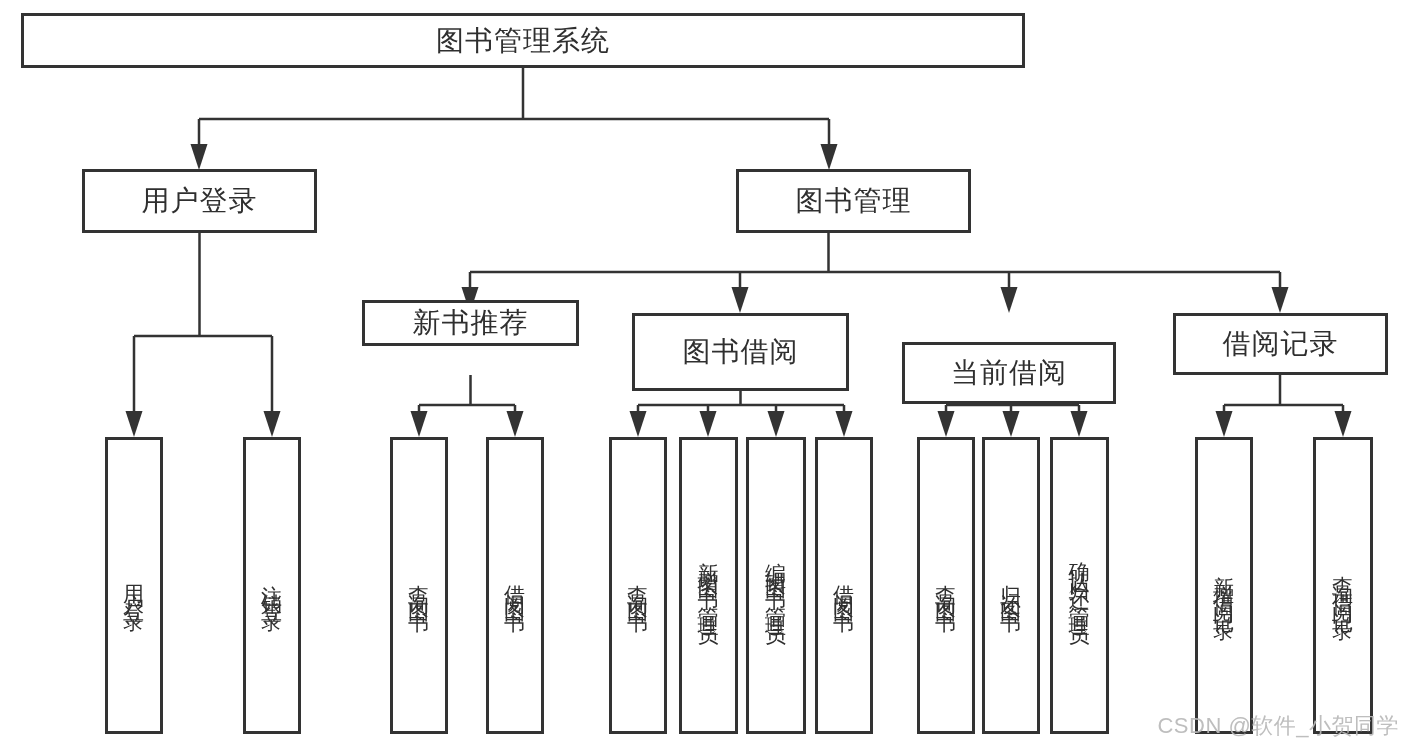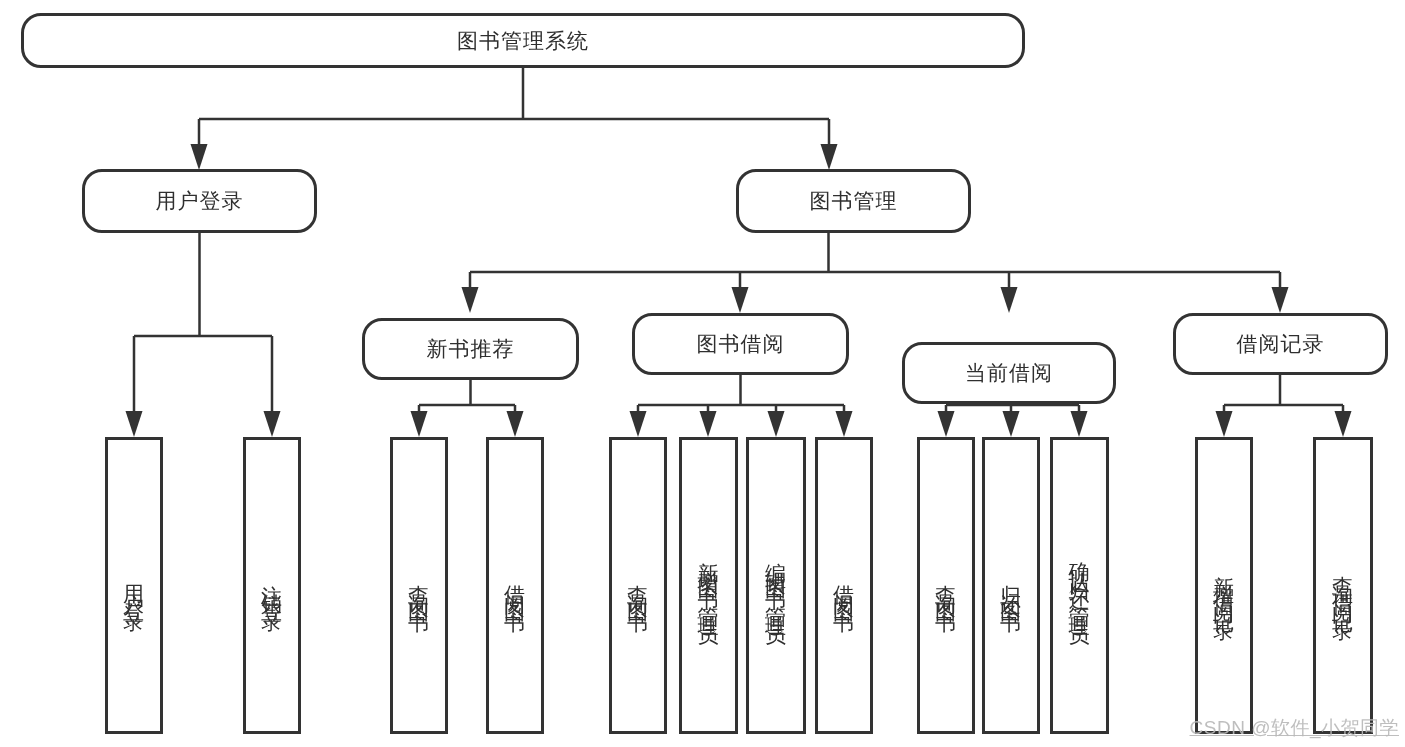--- a/index.html
+++ b/index.html
@@ -17,37 +17,36 @@
     position: absolute; left: 0; top: 0; z-index: 1;
   }
   .box {
     position: absolute;
     box-sizing: border-box;
     border: 3px solid #333333;
     background: #ffffff;
     display: flex; align-items: center; justify-content: center;
     z-index: 2;
   }
-  .hbox { font-size: 21px; letter-spacing: 1px; border-radius: 20px; }
+  .hbox { font-size: 28px; letter-spacing: 1px; }
   .vbox span {
     writing-mode: vertical-rl;
     text-orientation: mixed;
     font-size: 21px;
     line-height: 1;
     letter-spacing: 9px;
     white-space: nowrap;
   }
   .watermark {
     position: absolute;
     right: 6px; bottom: 6px;
-    font-size: 19px;
+    font-size: 22px;
     letter-spacing: 0.5px;
     color: rgba(185,185,185,0.92);
     z-index: 5;
-    text-decoration: underline;
   }
 </style>
 </head>
 <body>
 
 <div class="canvas">
 
   <svg class="connectors" width="1405" height="747" viewBox="0 0 1405 747">
     <g stroke="#333333" stroke-width="2.5" fill="none">
       <path d="M523 68 V119 M199 119 H829 M199 119 V146 M829 119 V146"></path>
@@ -85,24 +84,24 @@
     <span>图书管理系统</span>
   </div>
 
   <div class="box hbox" style="left:82px; top:169px; width:235px; height:64px;">
     <span>用户登录</span>
   </div>
   <div class="box hbox" style="left:711px; top:169px; width:235px; height:64px;margin-left:25px;">
     <span>图书管理</span>
   </div>
 
-  <div class="box hbox" style="left:362px; top:318px; width:217px; height:62px;">
+  <div class="box hbox" style="left:362px; top:300px; width:217px; height:46px;">
     <span>新书推荐</span>
   </div>
-  <div class="box hbox" style="left:632px; top:313px; width:217px; height:62px;">
+  <div class="box hbox" style="left:632px; top:313px; width:217px; height:78px;">
     <span>图书借阅</span>
   </div>
   <div class="box hbox" style="left:902px; top:313px; width:214px; height:62px;margin-top:29px;">
     <span>当前借阅</span>
   </div>
   <div class="box hbox" style="left:1173px; top:313px; width:215px; height:62px;">
     <span>借阅记录</span>
   </div>
 
   <div class="box vbox" style="left:105px; top:437px; width:58px; height:297px;">

